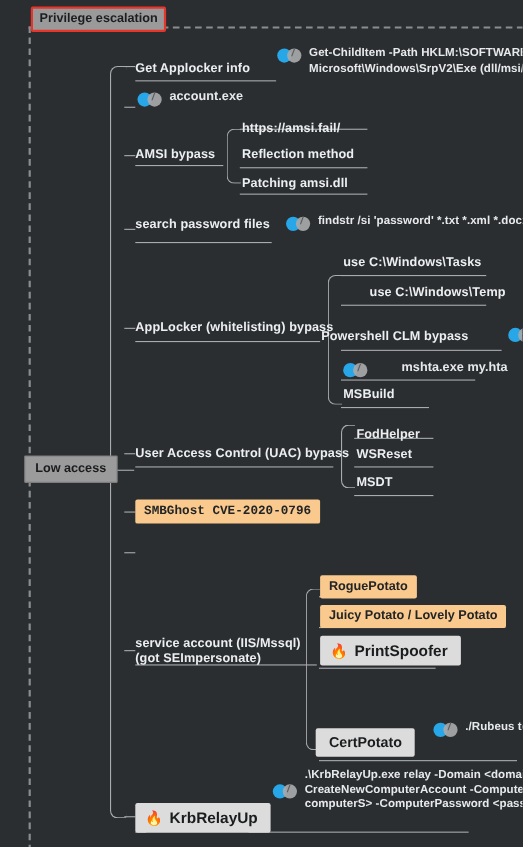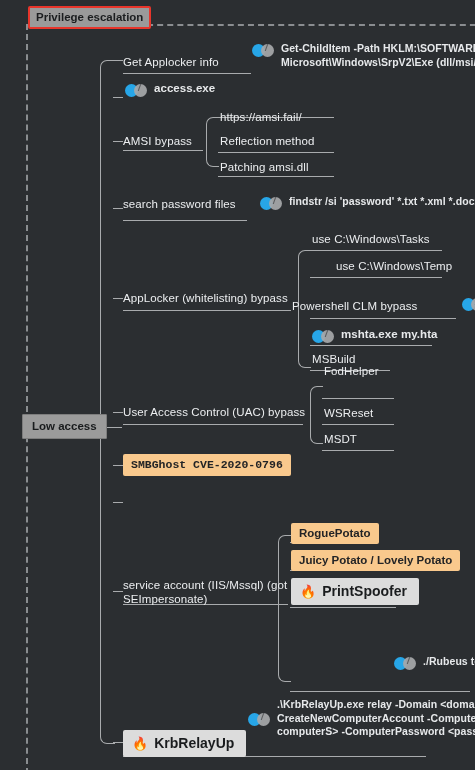--- a/index.html
+++ b/index.html
@@ -22,21 +22,21 @@
     border:2px solid #e8352b;border-radius:2px;
     font-size:11.5px;font-weight:700;
     padding:3px 6px 4px 6px;white-space:nowrap;z-index:40;
   }
 
   
   .node{position:absolute;white-space:nowrap;z-index:20;}
 
   
   .plain{
-    font-size:11.5px;font-weight:400;color:#eceef0;
+    font-size:11.5px;font-weight:700;color:#eceef0;
     letter-spacing:.1px;line-height:14px;
   }
   .plain.multi{white-space:normal;}
 
   
   .gray{
     background:#9b9b9b;color:#191b1d;
     border:1px solid #7d7d7d;
     font-size:11.5px;font-weight:700;
     padding:5px 9px 6px 9px;border-radius:1px;
@@ -148,21 +148,21 @@
       </span>
     <span class="txt">Get-ChildItem -Path HKLM:\SOFTWARE\
 Microsoft\Windows\SrpV2\Exe (dll/msi/</span>
   </div>
 
   <div class="cmd" style="left:125px;top:82px;">
     <span class="badge">
         <i class="b1"></i>
         <i class="b2"></i>
       </span>
-    <span class="txt" style="font-size:11.5px;">access.exe</span>
+    <span class="txt" style="font-size:11.5px;">account.exe</span>
   </div>
 
   <div class="node plain" style="left:123px;top:134px;">AMSI bypass</div>
   <div class="node plain" style="left:220px;top:110px;">https://amsi.fail/</div>
   <div class="node plain" style="left:220px;top:134px;">Reflection method</div>
   <div class="node plain" style="left:220px;top:160px;">Patching amsi.dll</div>
 
   <div class="node plain" style="left:123px;top:197px;">search password files</div>
   <div class="cmd" style="left:260px;top:195px;">
     <span class="badge">
@@ -178,40 +178,43 @@
   <div class="node plain" style="left:292px;top:299px;">Powershell CLM bypass</div>
   <div class="badge" style="position:absolute;left:462px;top:296px;z-index:20;">
       <i class="b1"></i>
       <i class="b2"></i>
     </div>
   <div class="cmd" style="left:312px;top:328px;">
     <span class="badge">
         <i class="b1"></i>
         <i class="b2"></i>
       </span>
-    <span class="txt" style="font-size:11.5px;">mshta.exe my.hta</span>
+    <span class="txt" style="font-size:11.5px;margin-left:24px;">mshta.exe my.hta</span>
   </div>
   <div class="node plain" style="left:312px;top:352px;">MSBuild</div>
 
   <div class="node plain" style="left:123px;top:405px;">User Access Control (UAC) bypass</div>
-  <div class="node plain" style="left:324px;top:364px;">FodHelper</div>
+  <div class="node plain" style="left:324px;top:388px;">FodHelper</div>
   <div class="node plain" style="left:324px;top:406px;">WSReset</div>
   <div class="node plain" style="left:324px;top:432px;">MSDT</div>
 
   <div class="node orange" style="left:123px;top:454px;font-family:Liberation Mono, monospace;">SMBGhost CVE-2020-0796</div>
 
 
   <div class="node plain multi" style="left:123px;top:578px;width:165px;">service account (IIS/Mssql)
 (got SEImpersonate)</div>
   <div class="node orange" style="left:291px;top:523px;">RoguePotato</div>
   <div class="node orange" style="left:291px;top:550px;">Juicy Potato / Lovely Potato</div>
   <div class="node toolbox" style="left:291px;top:578px;">
     <span class="flame">🔥</span>
     <span>PrintSpoofer</span>
   </div>
+  <div class="node toolbox plaintxt" style="left:287px;top:662px;">
+    <span>CertPotato</span>
+  </div>
   <div class="cmd" style="left:394px;top:655px;">
     <span class="badge">
         <i class="b1"></i>
         <i class="b2"></i>
       </span>
     <span class="txt">./Rubeus to</span>
   </div>
 
   <div class="node toolbox" style="left:123px;top:730px;">
     <span class="flame">🔥</span>

